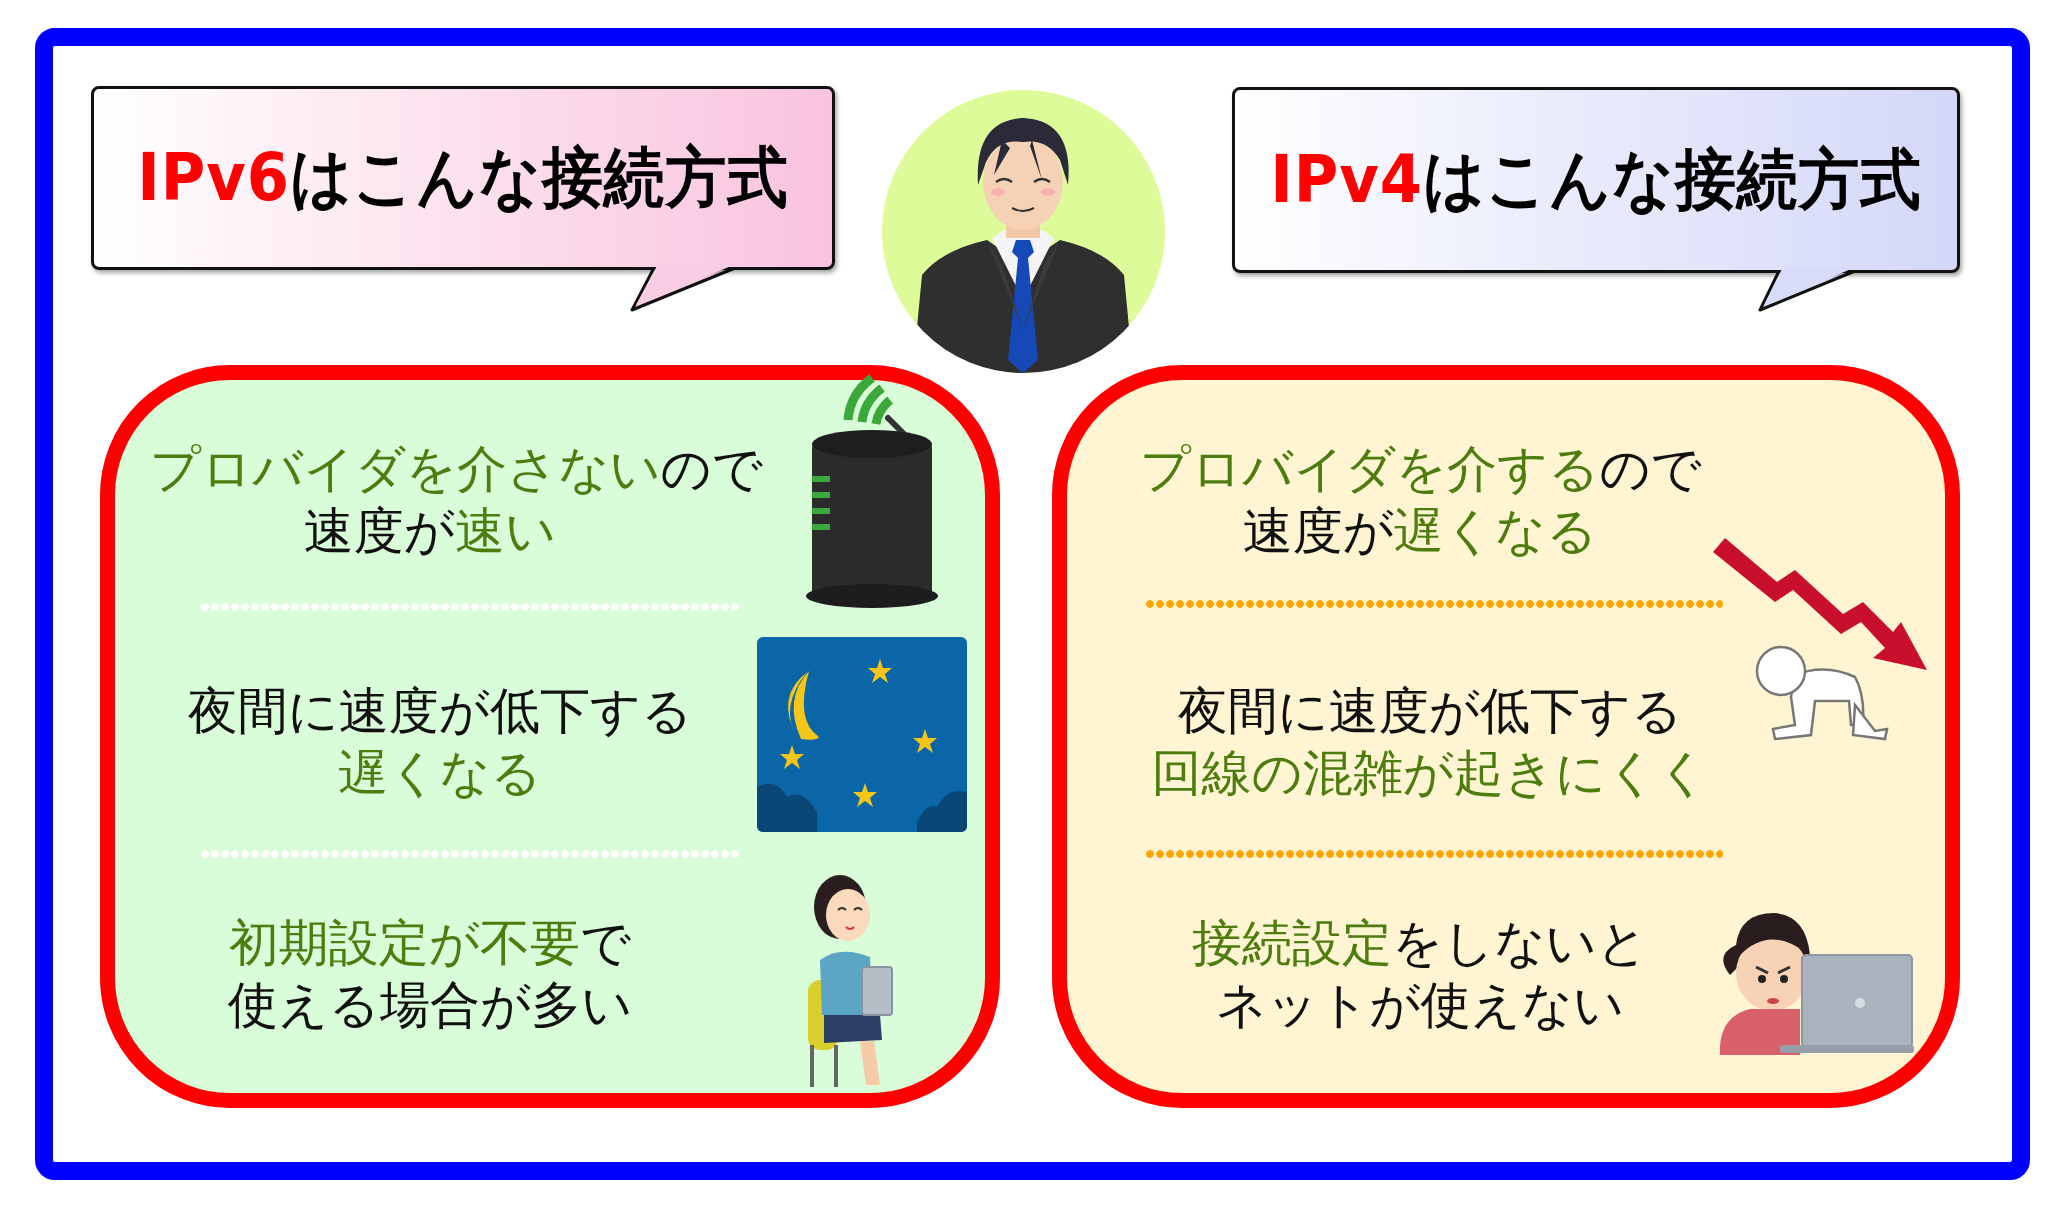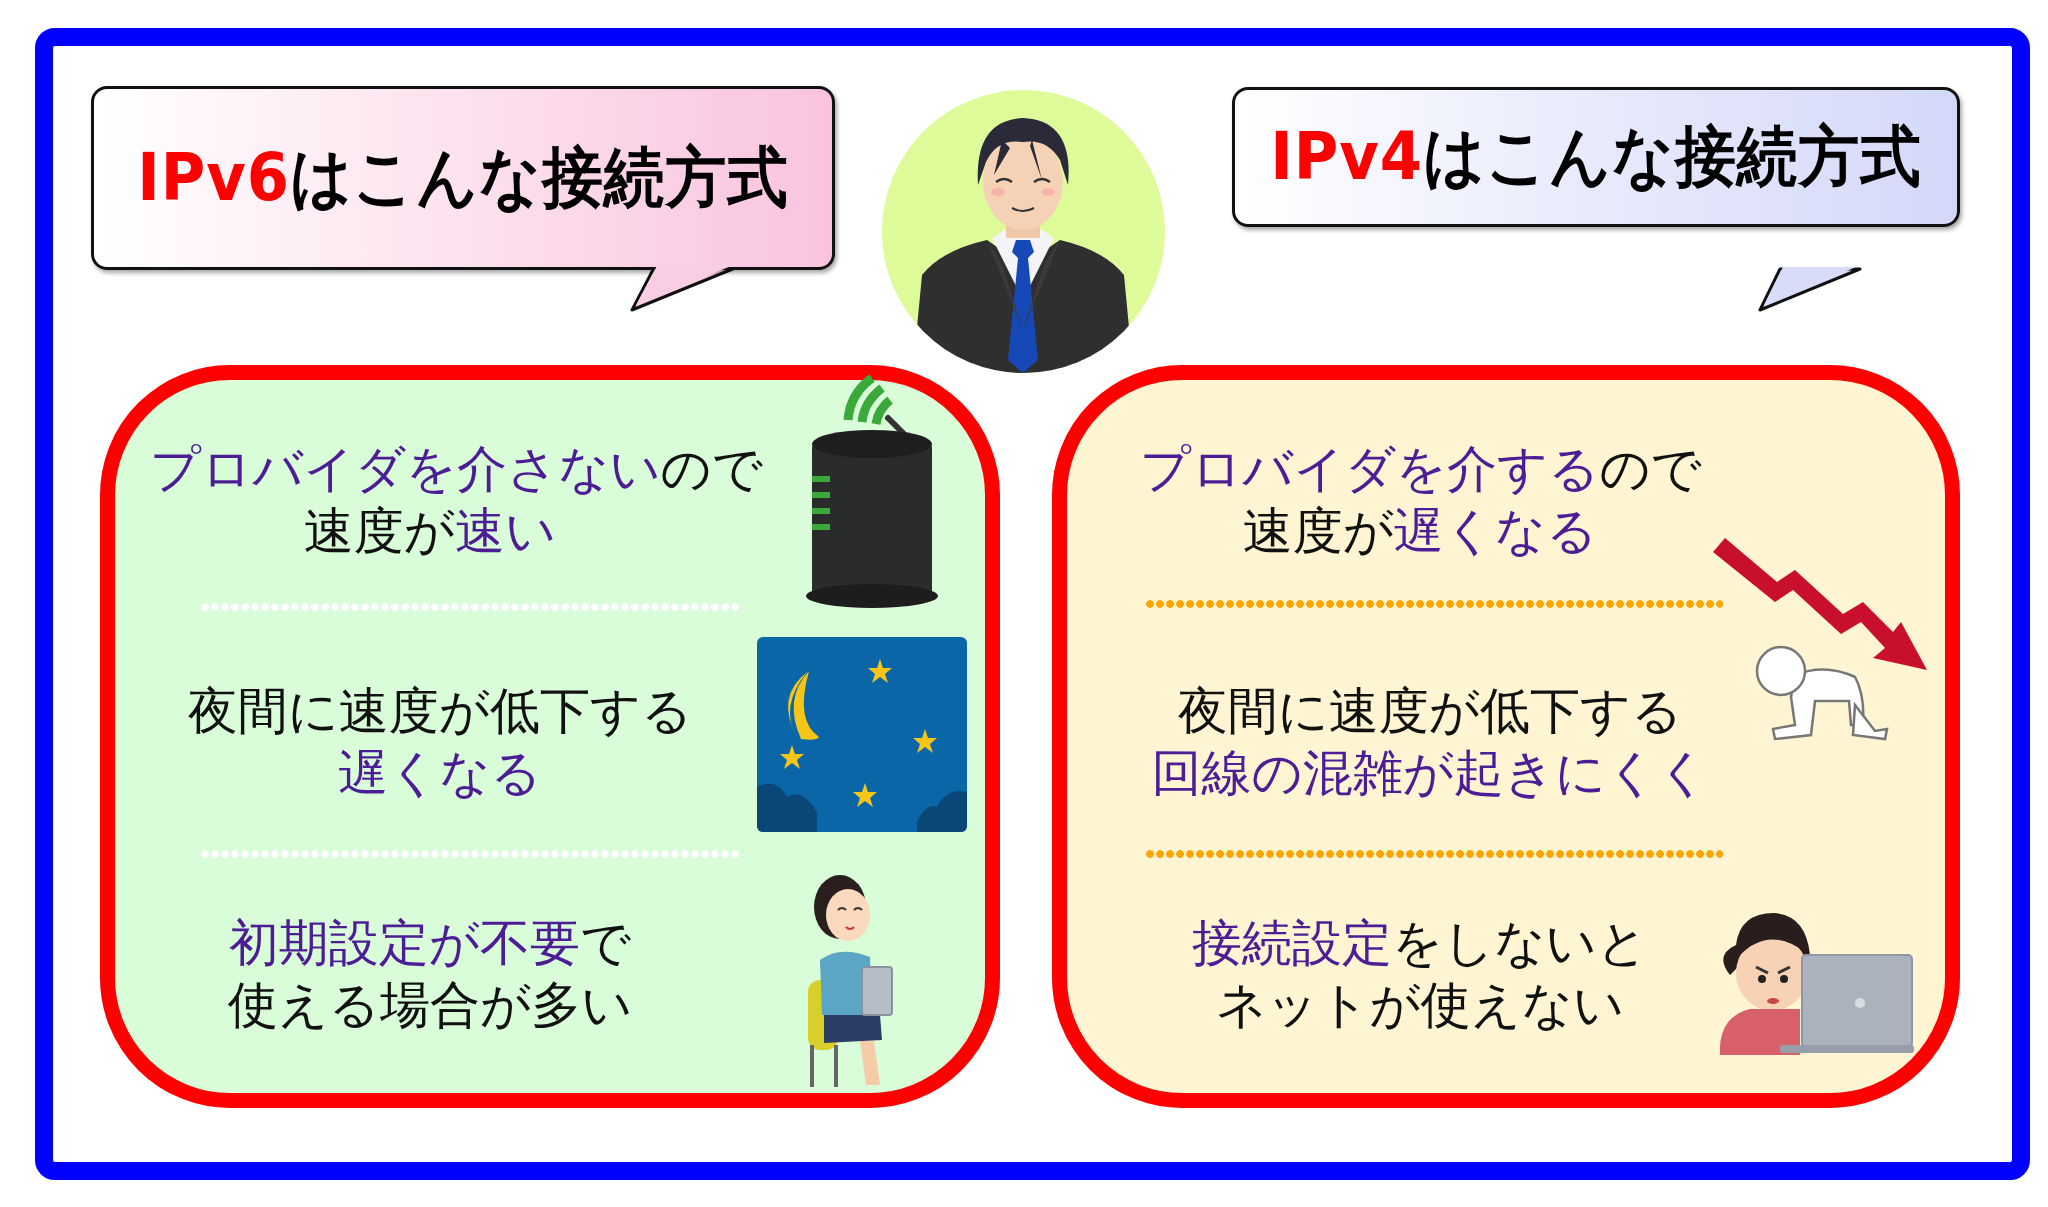--- a/index.html
+++ b/index.html
@@ -8,27 +8,27 @@
     background: #ffffff;
     font-family: "DejaVu Sans", "Liberation Sans", sans-serif;
   }
   .frame {
     position: absolute; left: 35px; top: 28px; width: 1995px; height: 1152px;
     box-sizing: border-box; border: 18px solid #0000ff; border-radius: 20px; background: #fff;
   }
   
   .bubble {
     position: absolute; box-sizing: border-box;
-    border: 3px solid #111; border-radius: 16px;
+    border: 3px solid #111; border-radius: 8px;
     box-shadow: 2px 3px 4px rgba(0,0,0,0.35);
     display: flex; align-items: center; justify-content: center;
   }
   .bubble-left { left: 91px; top: 86px; width: 744px; height: 184px;
     background: linear-gradient(90deg, #ffffff 0%, #fde7f1 40%, #f9c3df 100%); }
-  .bubble-right { left: 1232px; top: 87px; width: 728px; height: 140px;
+  .bubble-right { left: 1232px; top: 87px; width: 728px; height: 186px;
     background: linear-gradient(90deg, #ffffff 0%, #eceefc 40%, #d4d8f8 100%); }
   .tail { position: absolute; overflow: visible; }
   .bubble-title {
     font-size: 66px; font-weight: bold; letter-spacing: 1px; color: #000;
     transform: scaleX(0.92); white-space: nowrap;
   }
   .bubble-title .hl { color: #ff0000; }
 
   
   .avatar {
@@ -41,21 +41,21 @@
     position: absolute; top: 365px; height: 743px; box-sizing: border-box;
     border: 15px solid #ff0000; border-radius: 130px;
   }
   .panel-left { left: 100px; width: 900px; background: #d9fcd9; }
   .panel-right { left: 1052px; width: 908px; background: #fff5d3; }
 
   .item {
     position: absolute; text-align: center; font-size: 50px; line-height: 62px;
     color: #111; white-space: nowrap;
   }
-  .item .red { color: #4c1d95; }
+  .item .red { color: #4d7c0f; }
   .divider {
     position: absolute; height: 8px; border-radius: 4px;
     background-image: radial-gradient(circle, var(--dot) 3.6px, transparent 4px);
     background-size: 10px 8px; background-repeat: repeat-x;
   }
   .illus { position: absolute; overflow: visible; }
 </style>
 </head>
 <body>
 

